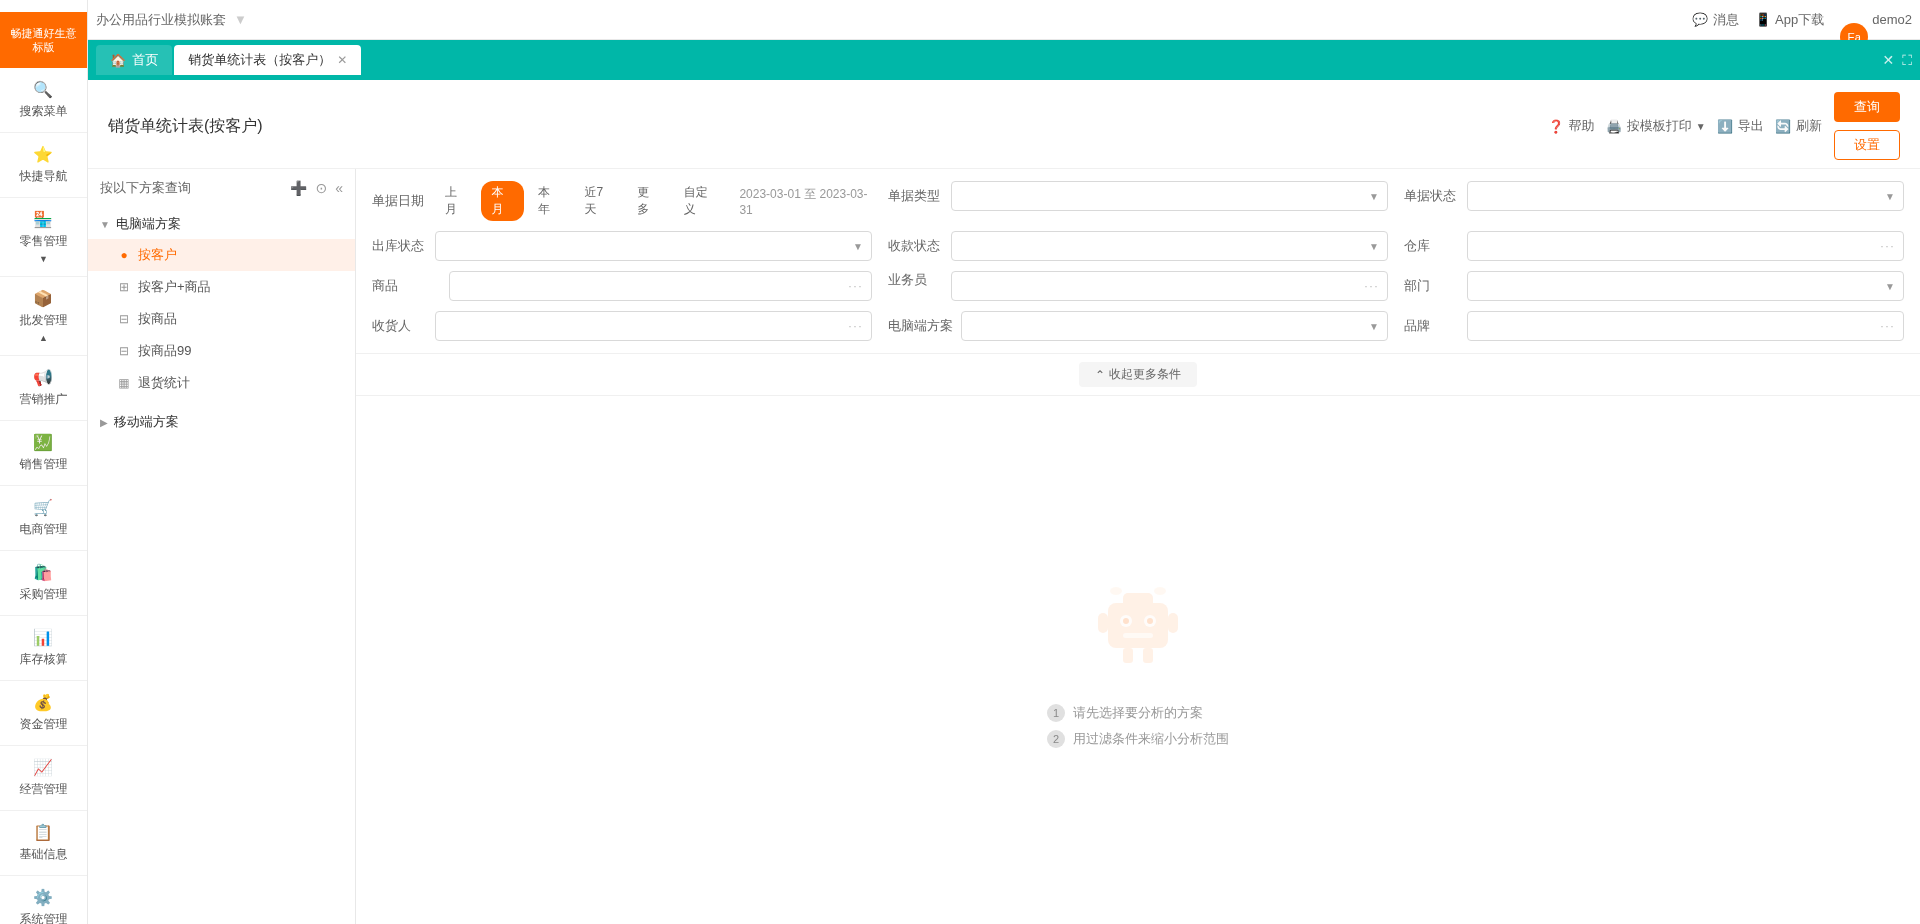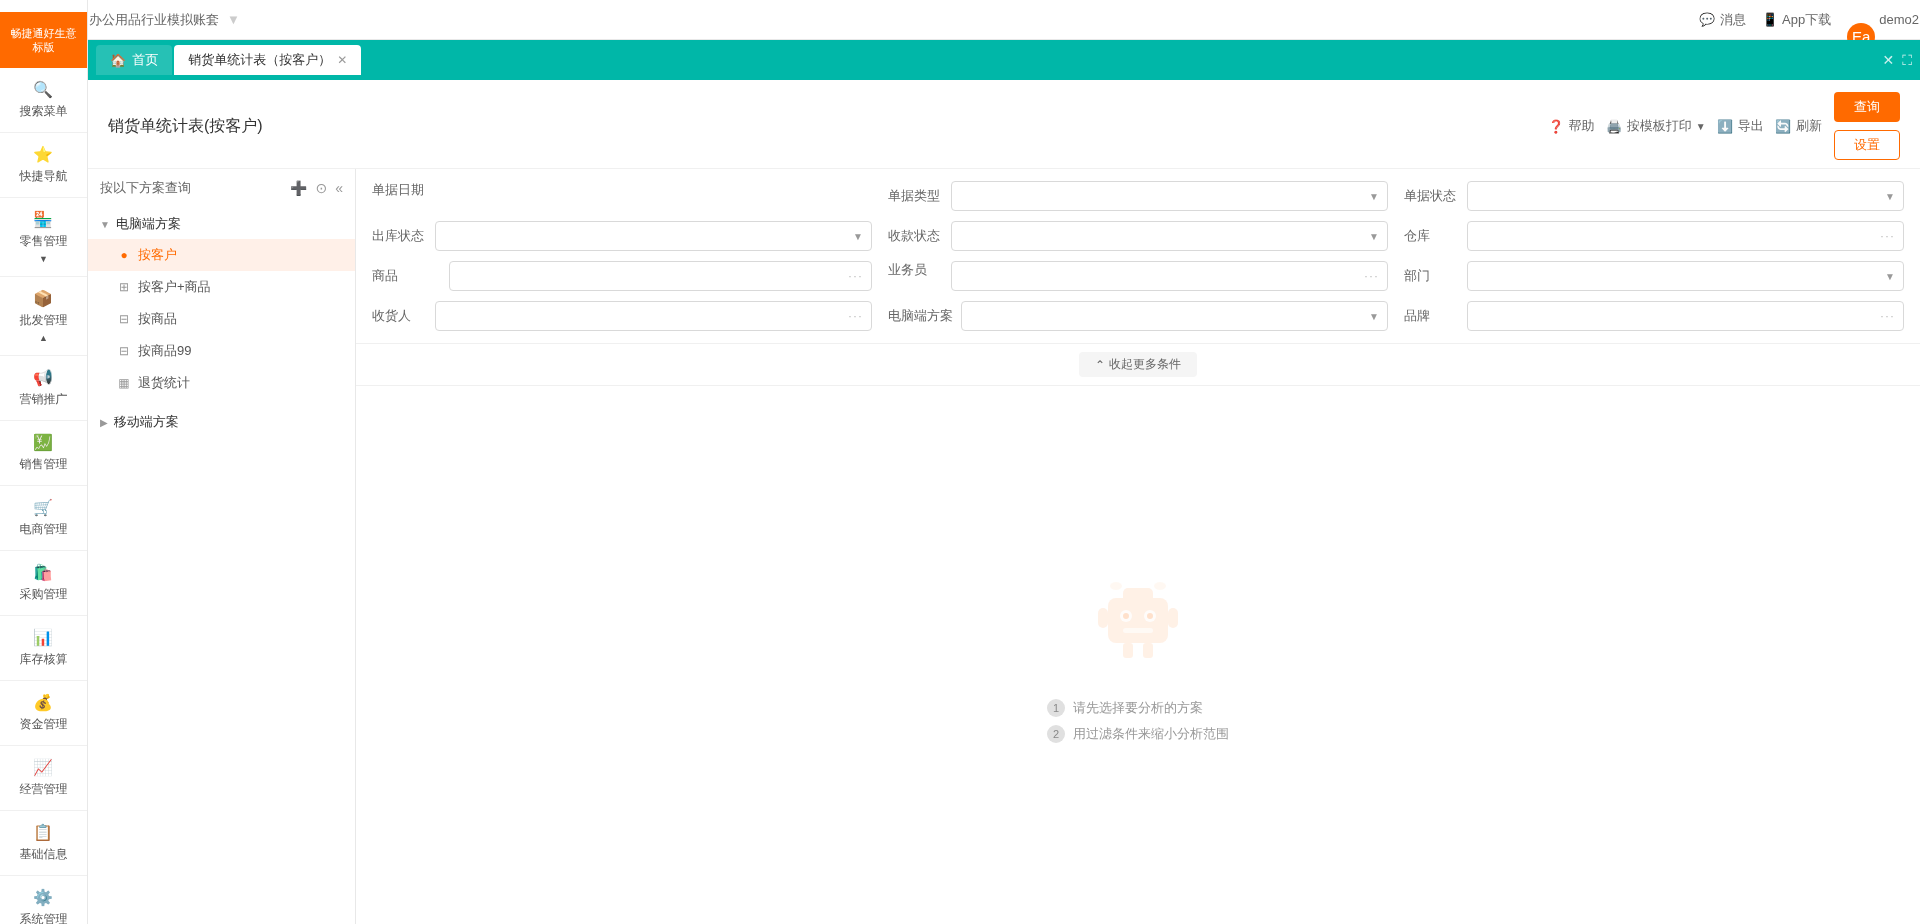--- a/index.html
+++ b/index.html
@@ -10,25 +10,25 @@
     .logo-area { width: 100%; background: #ff6a00; padding: 10px 5px; text-align: center; height: 56px; display: flex; align-items: center; justify-content: center; }
     .logo-text { color: #fff; font-size: 11px; line-height: 1.3; }
     .sidebar-menu { width: 100%; flex: 1; overflow-y: auto; }
     .sidebar-item { width: 100%; padding: 12px 5px; text-align: center; cursor: pointer; display: flex; flex-direction: column; align-items: center; gap: 4px; color: #555; font-size: 12px; border-bottom: 1px solid #f0f0f0; }
     .sidebar-item .icon { font-size: 16px; }
 
     
     .main { flex: 1; display: flex; flex-direction: column; height: 924px; overflow: hidden; }
 
     
-    .top-header { height: 40px; background: #fff; border-bottom: 1px solid #e8e8e8; display: flex; align-items: center; justify-content: space-between; padding: 0 1px; flex-shrink: 0; }
+    .top-header { height: 40px; background: #fff; border-bottom: 1px solid #e8e8e8; display: flex; align-items: center; justify-content: space-between; padding: 0 8px; flex-shrink: 0; }
     .header-left { display: flex; align-items: center; gap: 8px; color: #666; font-size: 13px; }
     .header-right { display: flex; align-items: center; gap: 16px; color: #666; font-size: 13px; }
     .header-right-item { display: flex; align-items: center; gap: 4px; cursor: pointer; }
-    .avatar { width: 28px; height: 28px; border-radius: 50%; background: #ff6a00; display: flex; align-items: center; justify-content: center; color: #fff; font-size: 15px; margin-top: 34px; }
+    .avatar { width: 28px; height: 28px; border-radius: 50%; background: #ff6a00; display: flex; align-items: center; justify-content: center; color: #fff; font-size: 11px; margin-top: 34px; }
 
     
     .tab-bar { height: 40px; background: #00b7a8; display: flex; align-items: center; padding: 0 8px; flex-shrink: 0; gap: 2px; }
     .tab { padding: 6px 14px; border-radius: 4px 4px 0 0; cursor: pointer; font-size: 13px; display: flex; align-items: center; gap: 6px; color: rgba(255,255,255,0.85); }
     .tab.home { background: rgba(255,255,255,0.15); color: #fff; }
     .tab.active { background: #fff; color: #333; }
     .tab-close { font-size: 12px; color: #999; cursor: pointer; }
     .tab-maximize { margin-left: auto; color: rgba(255,255,255,0.8); cursor: pointer; font-size: 14px; display: flex; align-items: center; gap: 8px; }
 
     
@@ -276,20 +276,29 @@
         </div>
       </div>
 
       <div class="right-panel">
 
         <div class="filter-area">
 
           <div style="display:flex;align-items:flex-start;gap:16px;margin-bottom:10px;">
             <div style="display:flex;align-items:center;gap:8px;flex:1;">
               <span class="filter-label">单据日期</span>
+              <div class="date-tabs">
+                <span class="date-tab">上月</span>
+                <span class="date-tab active">本月</span>
+                <span class="date-tab">本年</span>
+                <span class="date-tab">近7天</span>
+                <span class="date-tab">更多</span>
+                <span class="date-tab">自定义</span>
+                <span class="date-range">2023-03-01 至 2023-03-31</span>
+              </div>
             </div>
             <div style="display:flex;align-items:center;gap:8px;flex:1;">
               <span class="filter-label">单据类型</span>
               <div class="filter-input" style="flex:1;">
                 <span class="placeholder"></span>
                 <span class="chevron">▼</span>
               </div>
             </div>
             <div style="display:flex;align-items:center;gap:8px;flex:1;">
               <span class="filter-label">单据状态</span>

